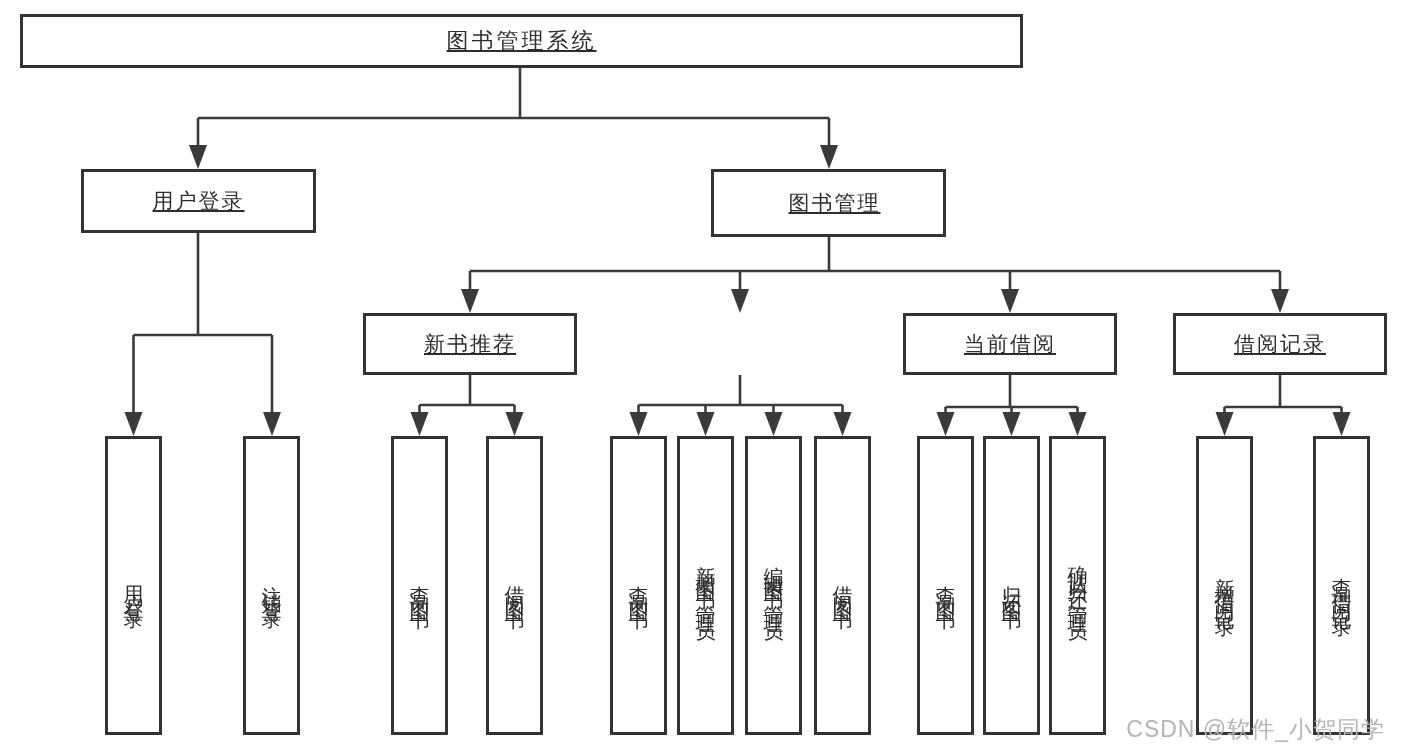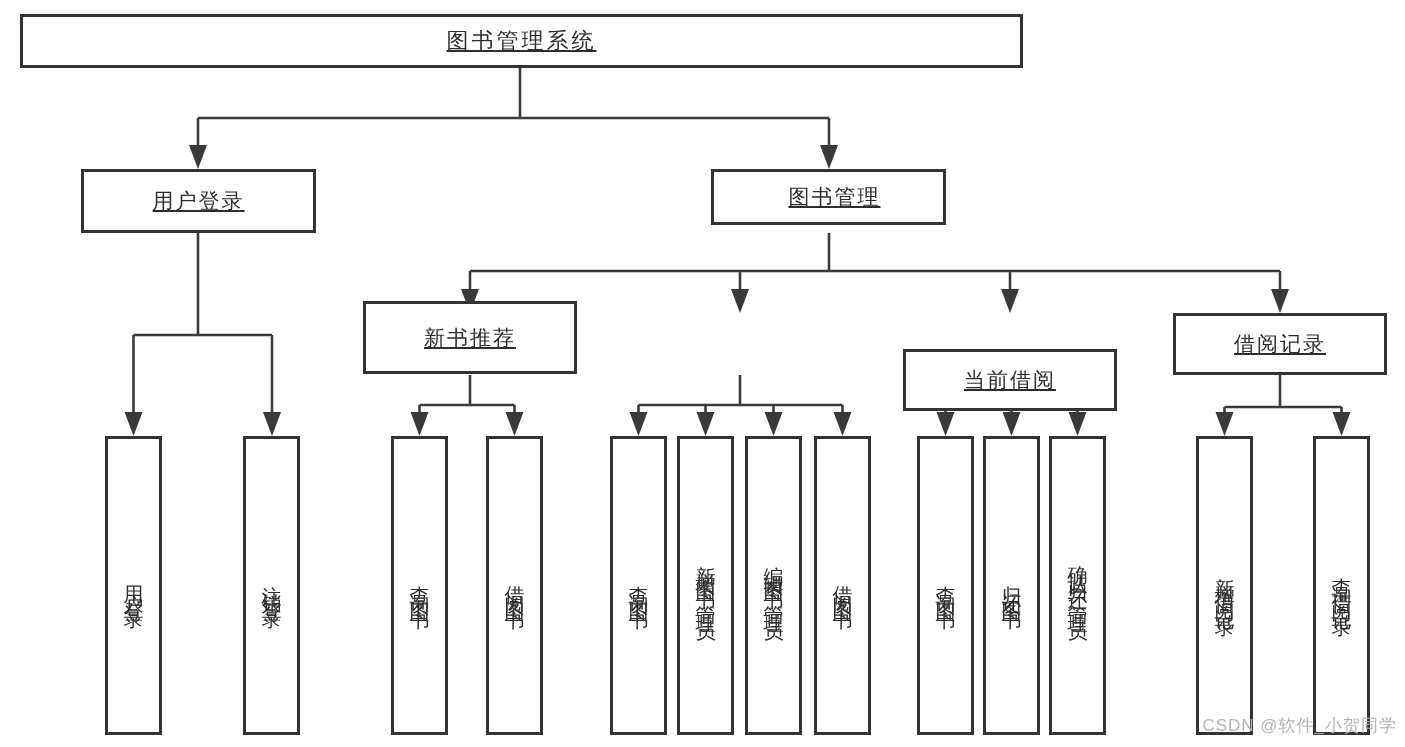--- a/index.html
+++ b/index.html
@@ -23,43 +23,43 @@
   .hbox span { font-size:21px; letter-spacing:2px; white-space:nowrap;text-decoration:underline; }
   #n-root span { font-size:22px; letter-spacing:3px; }
   .vtext {
     writing-mode:vertical-rl;
     font-size:20px; letter-spacing:8px; line-height:1.15;
   }
 
   
   #n-root { left:20px;  top:14px;  width:1003px; height:54px; }
   #n-l2-0 { left:81px;  top:169px; width:235px;  height:64px; }
-  #n-l2-1 { left:711px; top:169px; width:235px;  height:56px;padding-left:12px; }
-  #n-l3-0 { left:363px;  top:301px; width:214px; height:73px;align-items:center; }
+  #n-l2-1 { left:711px; top:169px; width:235px;  height:68px;padding-left:12px; }
+  #n-l3-0 { left:363px;  top:313px; width:214px; height:62px;align-items:center; }
   #n-l3-1 { left:633px;  top:313px; width:214px; height:62px; }
-  #n-l3-2 { left:903px;  top:313px; width:214px; height:62px;margin-top:36px; }
+  #n-l3-2 { left:903px;  top:313px; width:214px; height:62px; }
   #n-l3-3 { left:1173px; top:313px; width:214px; height:62px; }
   .leaf { top:436px; width:57px; height:299px; }
   #leaf-0  { left:105px; }
   #leaf-1  { left:243px; }
   #leaf-2  { left:391px; }
   #leaf-3  { left:486px; }
   #leaf-4  { left:610px; }
   #leaf-5  { left:677px; }
   #leaf-6  { left:745px; }
   #leaf-7  { left:814px; }
   #leaf-8  { left:917px; }
   #leaf-9  { left:983px; }
   #leaf-10 { left:1049px; }
   #leaf-11 { left:1196px; }
   #leaf-12 { left:1313px; }
 
   .watermark {
-    position:absolute; right:8px; top:714px;
-    font-size:17px; letter-spacing:1px;
+    position:absolute; right:20px; top:714px;
+    font-size:23px; letter-spacing:1px;
     color:var(--watermark,#b4b4b4);
     white-space:nowrap;
   }
 </style>
 </head>
 <body>
 
 <div class="canvas">
 
   <svg class="connectors" viewBox="0 0 1405 747" xmlns="http://www.w3.org/2000/svg" aria-hidden="true">

